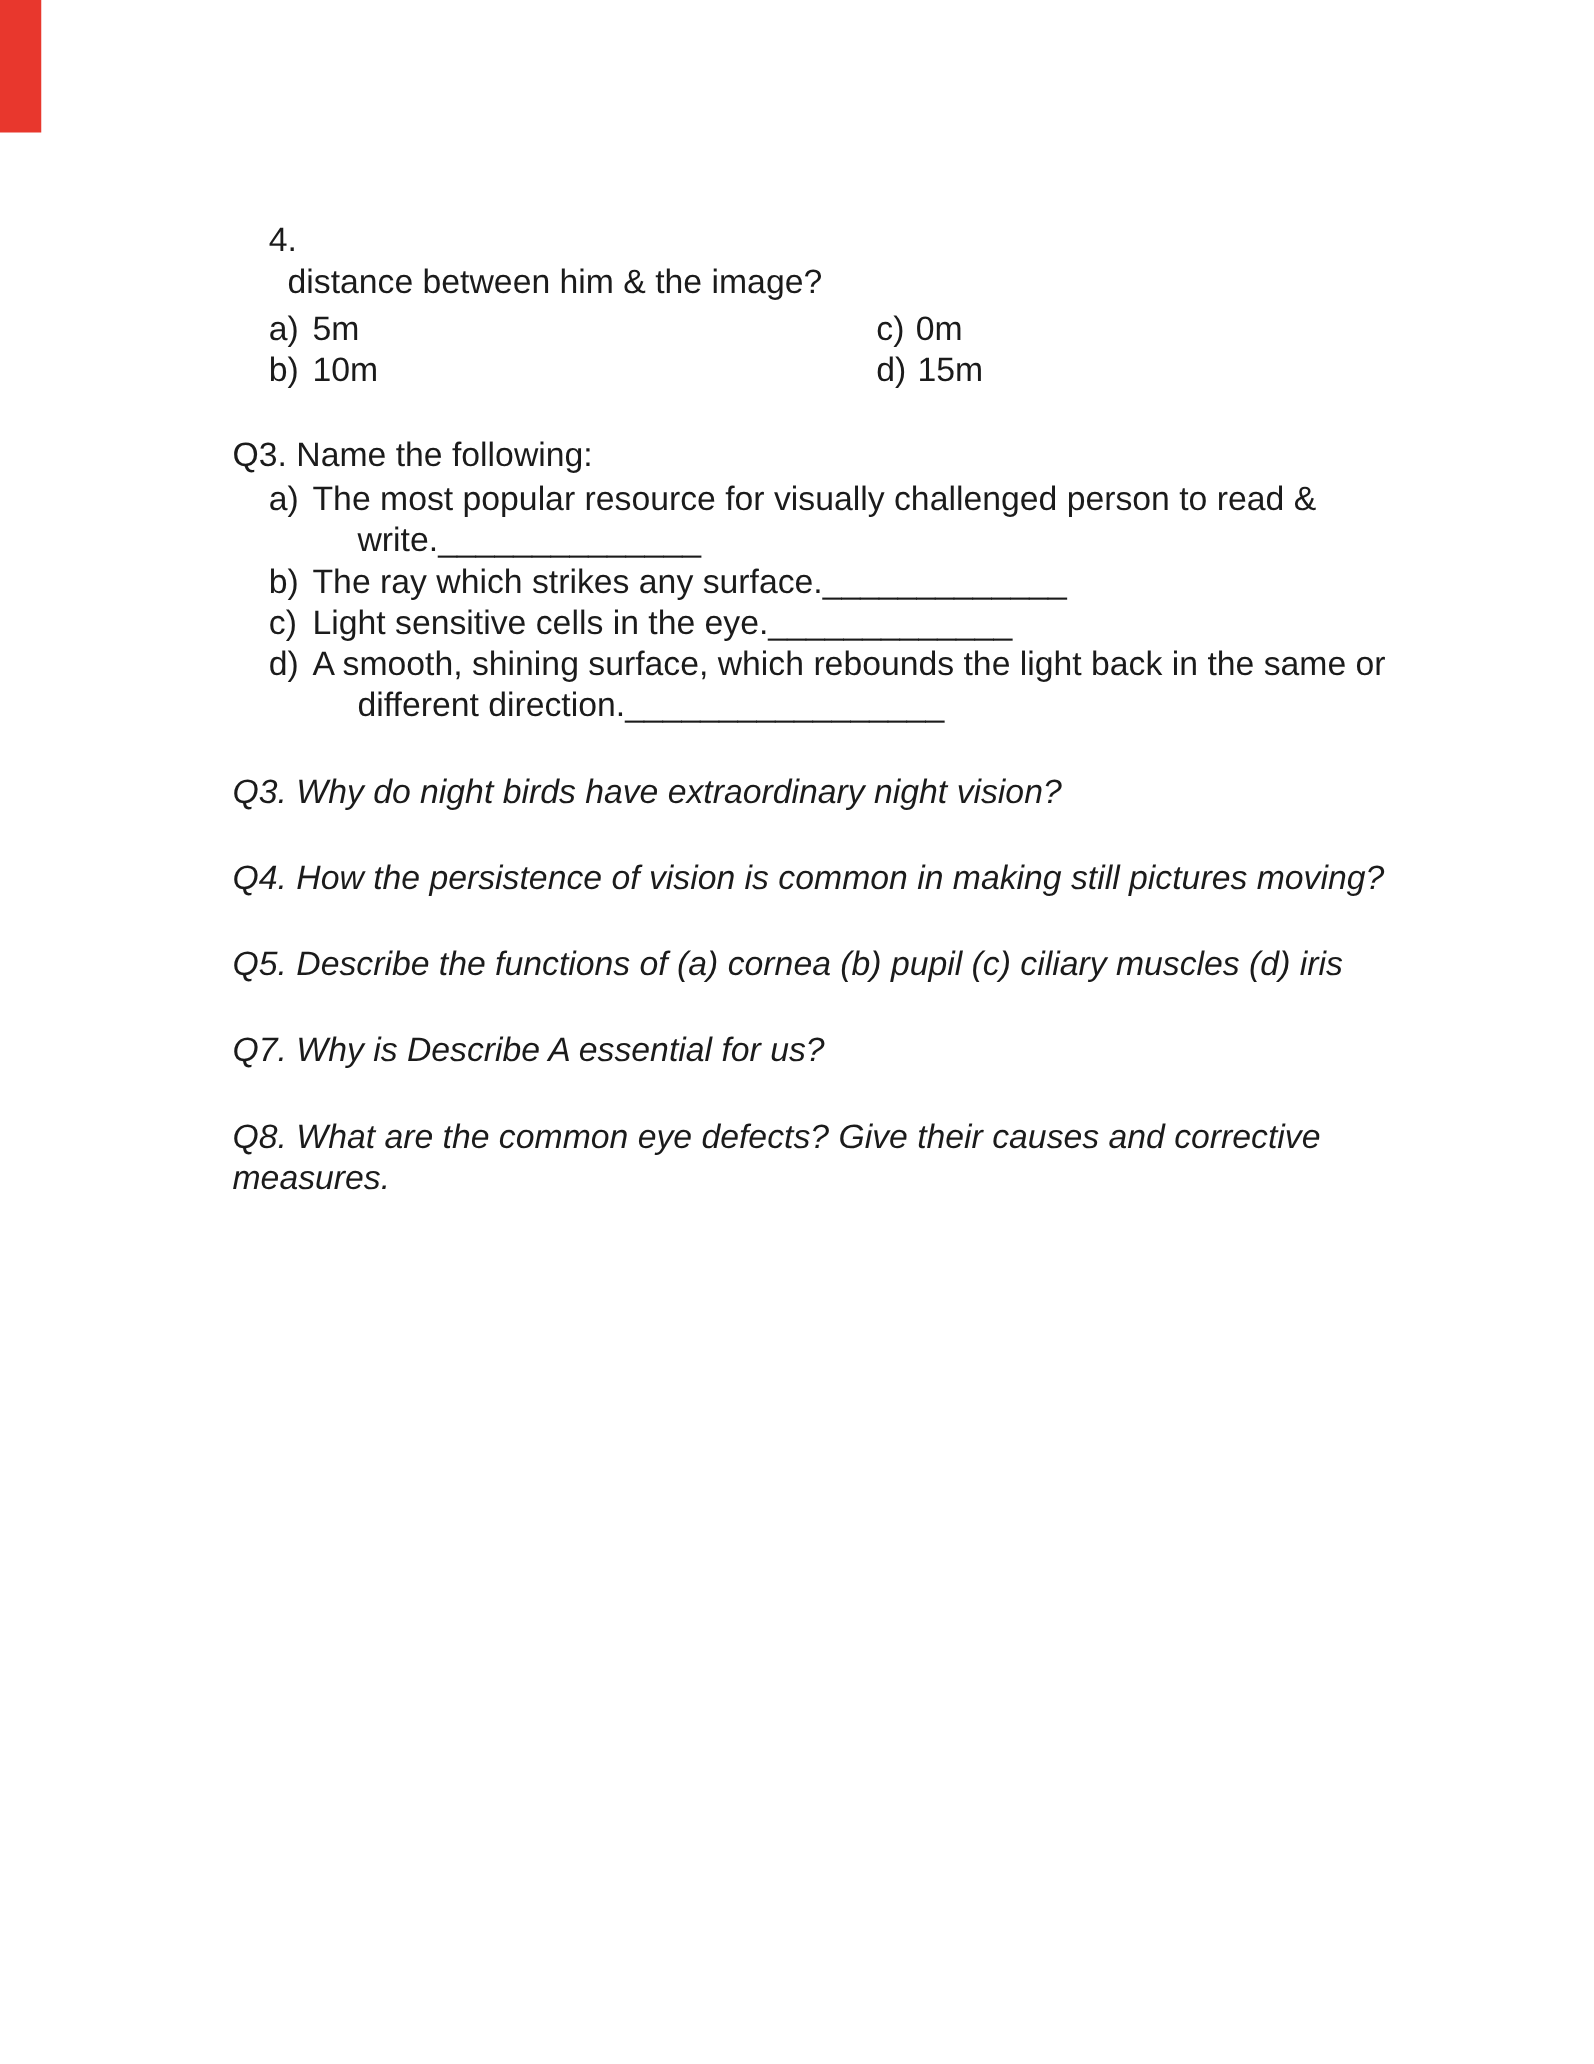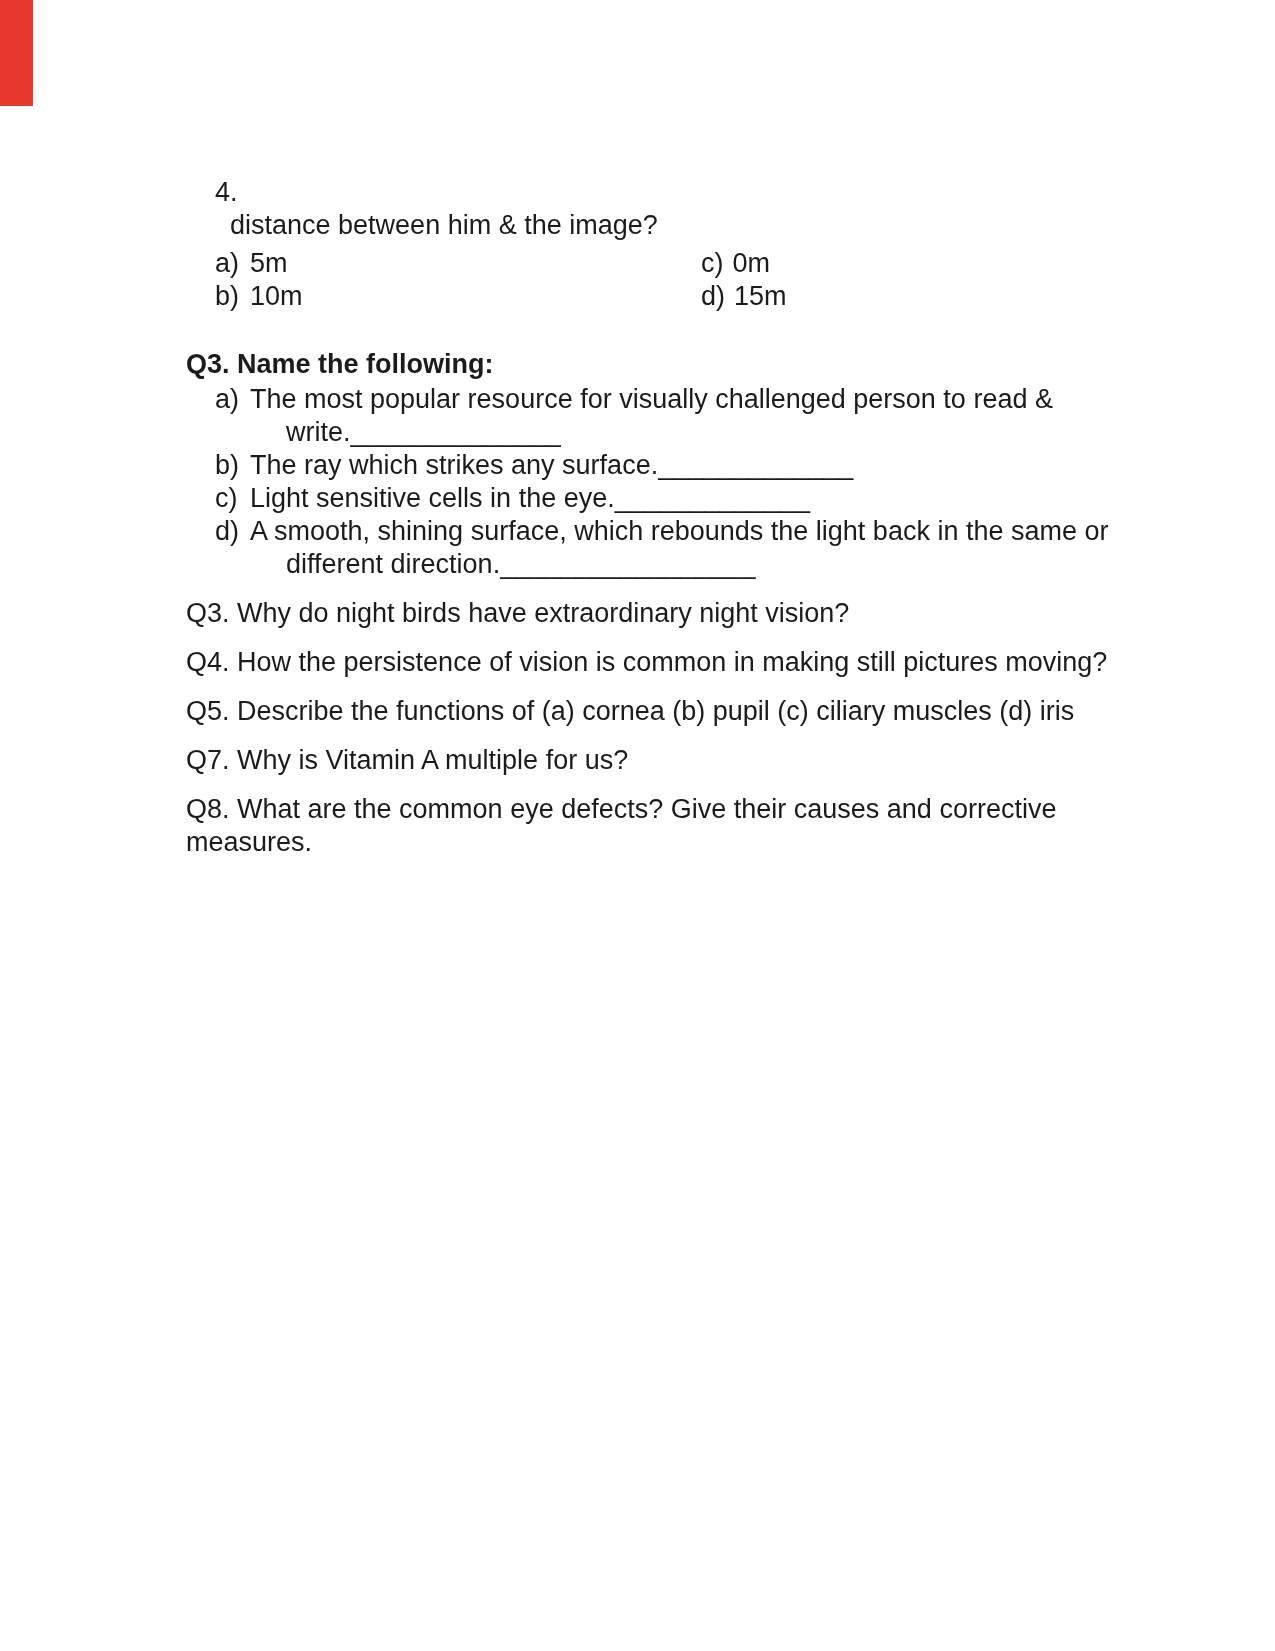--- a/index.html
+++ b/index.html
@@ -32,26 +32,26 @@
   .li { display: flex; }
   .li .lab { flex: 0 0 35px; margin-left: 29px; }
   .li .txt { flex: 1; }
   .opt-rows { margin-top: 5px; }
   .opt-row { display: flex; margin-left: 29px; }
   .opt-left { display: flex; width: 486px; }
   .opt-left .lab { flex: 0 0 35px; }
   .opt-right { display: flex; }
   .opt-right .lab { margin-right: 9px; }
   .heading {
-    font-weight: bold;
+    font-weight: normal;
     margin-top: 35px;
   }
   .name-list { margin-top: 2px; }
   .cont-line { margin-left: 100px; }
-  .question { margin-top: 16px; }
+  .question { margin-top: 36px; font-style: italic; }
 </style>
 </head>
 <body>
 
 <div class="page" style="background: rgb(255, 255, 255); color: rgb(27, 27, 27);">
 
   <div class="corner-marker" style="background: rgb(232, 55, 45);"></div>
 
   <div class="content">
 
@@ -118,21 +118,21 @@
     <div class="question">
       <div>Q4. How the persistence of vision is common in making still pictures moving?</div>
     </div>
 
     <div class="question">
       <div>Q5. Describe the functions of (a) cornea (b) pupil (c) ciliary muscles (d) iris</div>
     </div>
 
 
     <div class="question">
-      <div>Q7. Why is Vitamin A multiple for us?</div>
+      <div>Q7. Why is Describe A essential for us?</div>
     </div>
 
     <div class="question">
       <div>Q8. What are the common eye defects? Give their causes and corrective</div>
       <div>measures.</div>
     </div>
 
   </div>
 </div>
 

